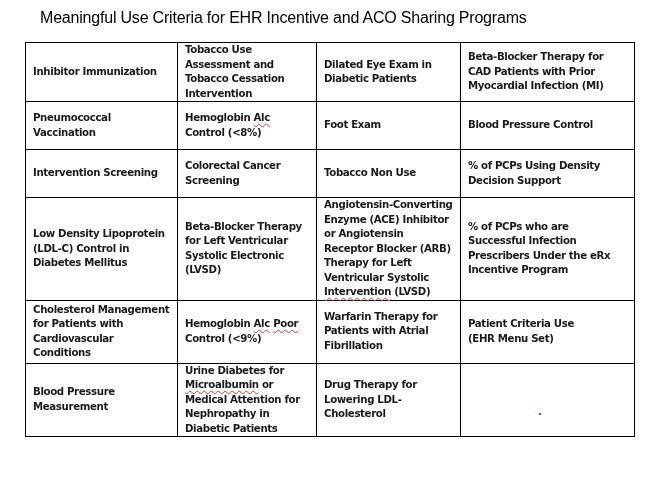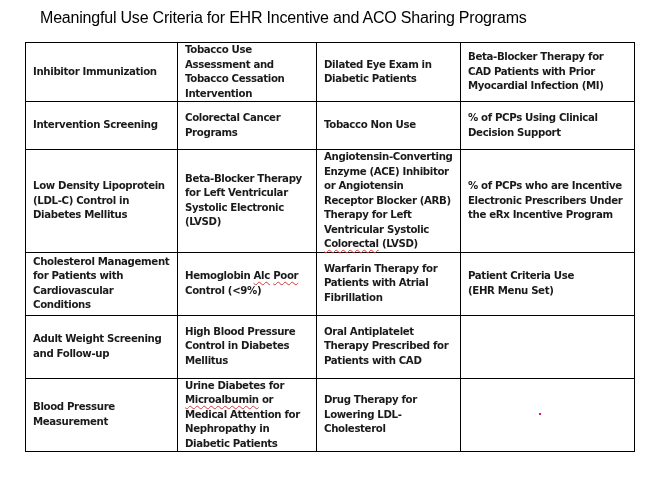--- a/index.html
+++ b/index.html
@@ -71,45 +71,45 @@
     <col style="width:174px">
   </colgroup>
   <tbody>
     <tr style="height:46px">
       <td>Inhibitor Immunization</td>
       <td>Tobacco Use Assessment and Tobacco Cessation Intervention</td>
       <td>Dilated Eye Exam in Diabetic Patients</td>
       <td>Beta-Blocker Therapy for CAD Patients with Prior Myocardial Infection (MI)</td>
     </tr>
     <tr style="height:48px">
+      <td>Pneumococcal Vaccination</td>
+      <td><span>Hemoglobin </span><span class="squiggle">Alc</span><span> Control (&lt;8%)</span></td>
+      <td>Foot Exam</td>
+      <td>Blood Pressure Control</td>
+    </tr>
+    <tr style="height:48px">
       <td>Intervention Screening</td>
-      <td>Colorectal Cancer Programs</td>
+      <td>Colorectal Cancer Screening</td>
       <td>Tobacco Non Use</td>
-      <td>% of PCPs Using Clinical Decision Support</td>
+      <td>% of PCPs Using Density Decision Support</td>
     </tr>
     <tr style="height:89px">
       <td>Low Density Lipoprotein (LDL-C) Control in Diabetes Mellitus</td>
       <td>Beta-Blocker Therapy for Left Ventricular Systolic Electronic (LVSD)</td>
-      <td><span>Angiotensin-Converting Enzyme (ACE) Inhibitor or Angiotensin Receptor Blocker (ARB) Therapy for Left Ventricular Systolic </span><span class="squiggle">Colorectal</span><span> (LVSD)</span></td>
-      <td>% of PCPs who are Incentive Electronic Prescribers Under the eRx Incentive Program</td>
+      <td><span>Angiotensin-Converting Enzyme (ACE) Inhibitor or Angiotensin Receptor Blocker (ARB) Therapy for Left Ventricular Systolic </span><span class="squiggle">Intervention</span><span> (LVSD)</span></td>
+      <td>% of PCPs who are Successful Infection Prescribers Under the eRx Incentive Program</td>
     </tr>
     <tr style="height:63px">
       <td>Cholesterol Management for Patients with Cardiovascular Conditions</td>
       <td><span>Hemoglobin </span><span class="squiggle">Alc</span><span> </span><span class="squiggle">Poor</span><span> Control (&lt;9%)</span></td>
       <td>Warfarin Therapy for Patients with Atrial Fibrillation</td>
       <td>
           <div>Patient Criteria Use</div>
           <div>(EHR Menu Set)</div>
         </td>
-    </tr>
-    <tr style="height:63px">
-      <td>Adult Weight Screening and Follow-up</td>
-      <td>High Blood Pressure Control in Diabetes Mellitus</td>
-      <td>Oral Antiplatelet Therapy Prescribed for Patients with CAD</td>
-      <td></td>
     </tr>
     <tr style="height:72px">
       <td>Blood Pressure Measurement</td>
       <td><span>Urine Diabetes for </span><span class="squiggle">Microalbumin</span><span> or Medical Attention for Nephropathy in Diabetic Patients</span></td>
       <td>Drug Therapy for Lowering LDL-Cholesterol</td>
       <td></td>
     </tr>
   </tbody>
 </table>
 

